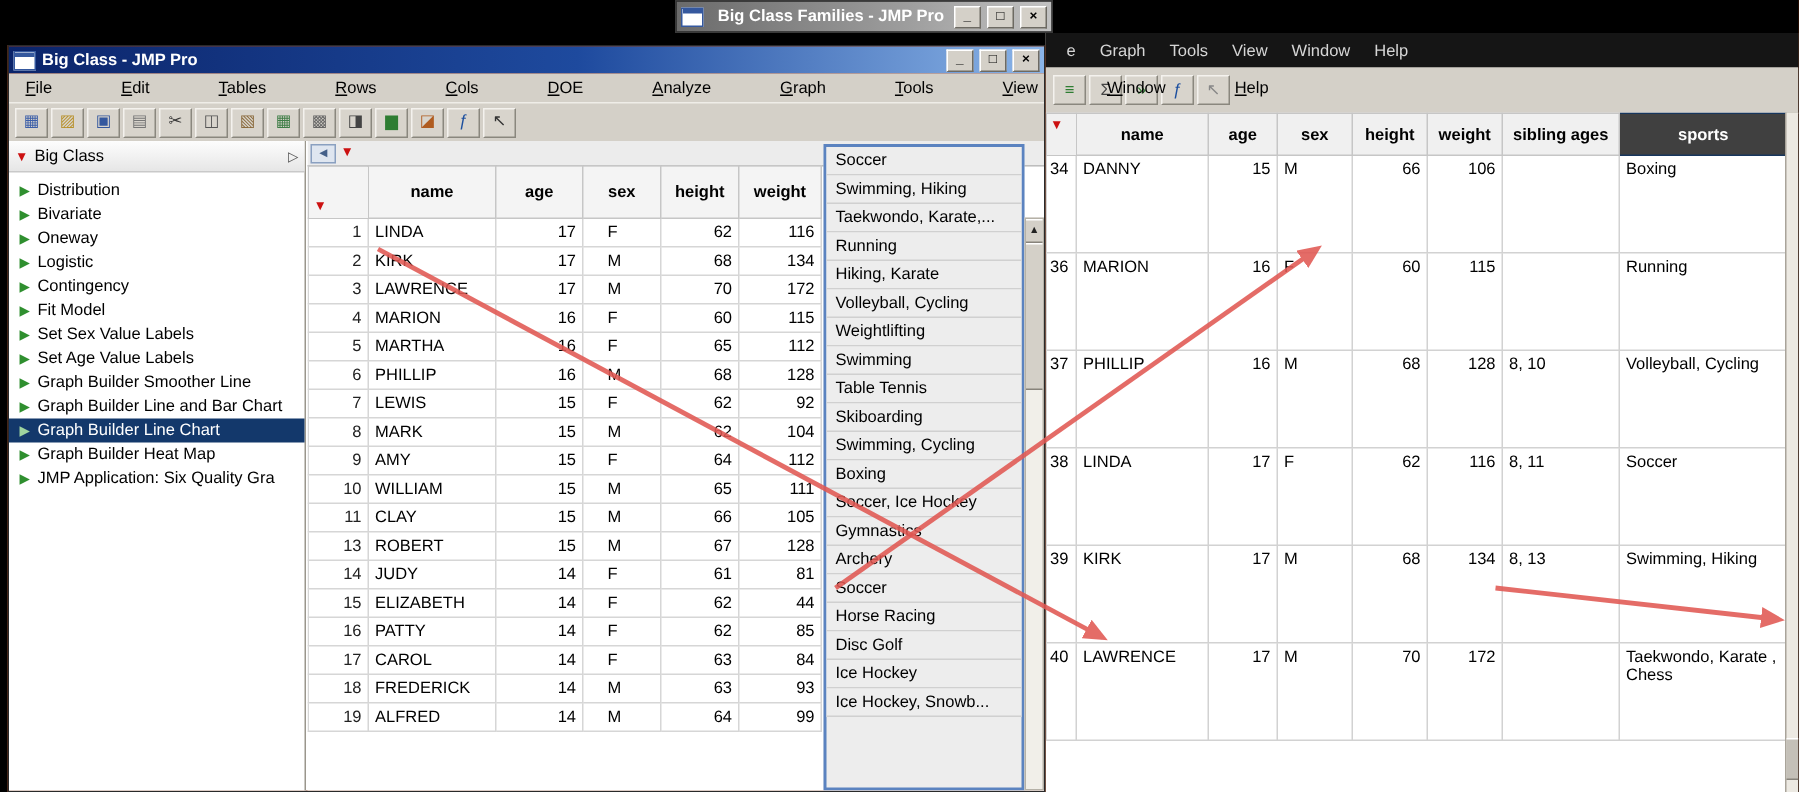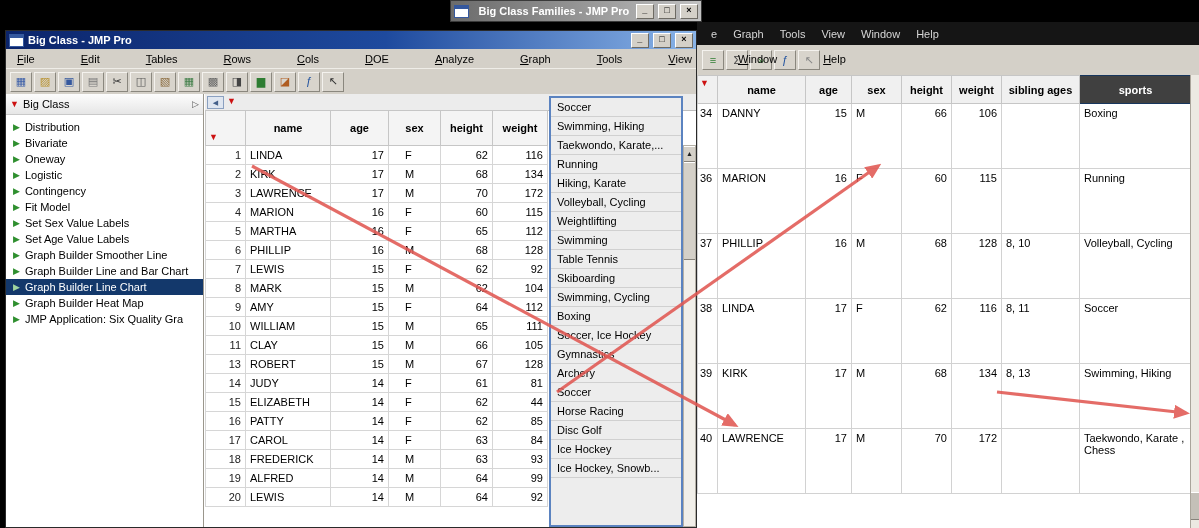--- a/index.html
+++ b/index.html
@@ -582,28 +582,20 @@
 
               <tr>
                 <td class="rn">19</td>
                 <td class="al">ALFRED</td>
                 <td class="ar">14</td>
                 <td class="al sex">M</td>
                 <td class="ar">64</td>
                 <td class="ar">99</td>
               </tr>
 
-              <tr>
-                <td class="rn">20</td>
-                <td class="al">LEWIS</td>
-                <td class="ar">14</td>
-                <td class="al sex">M</td>
-                <td class="ar">64</td>
-                <td class="ar">92</td>
-              </tr>
             </tbody>
         </table>
 
         <div class="spblock">
           <div class="sp-rows">
 
           <div class="sp-cell">Soccer</div>
               <div class="sp-cell">Swimming, Hiking</div>
               <div class="sp-cell">Taekwondo, Karate,...</div>
               <div class="sp-cell">Running</div>

